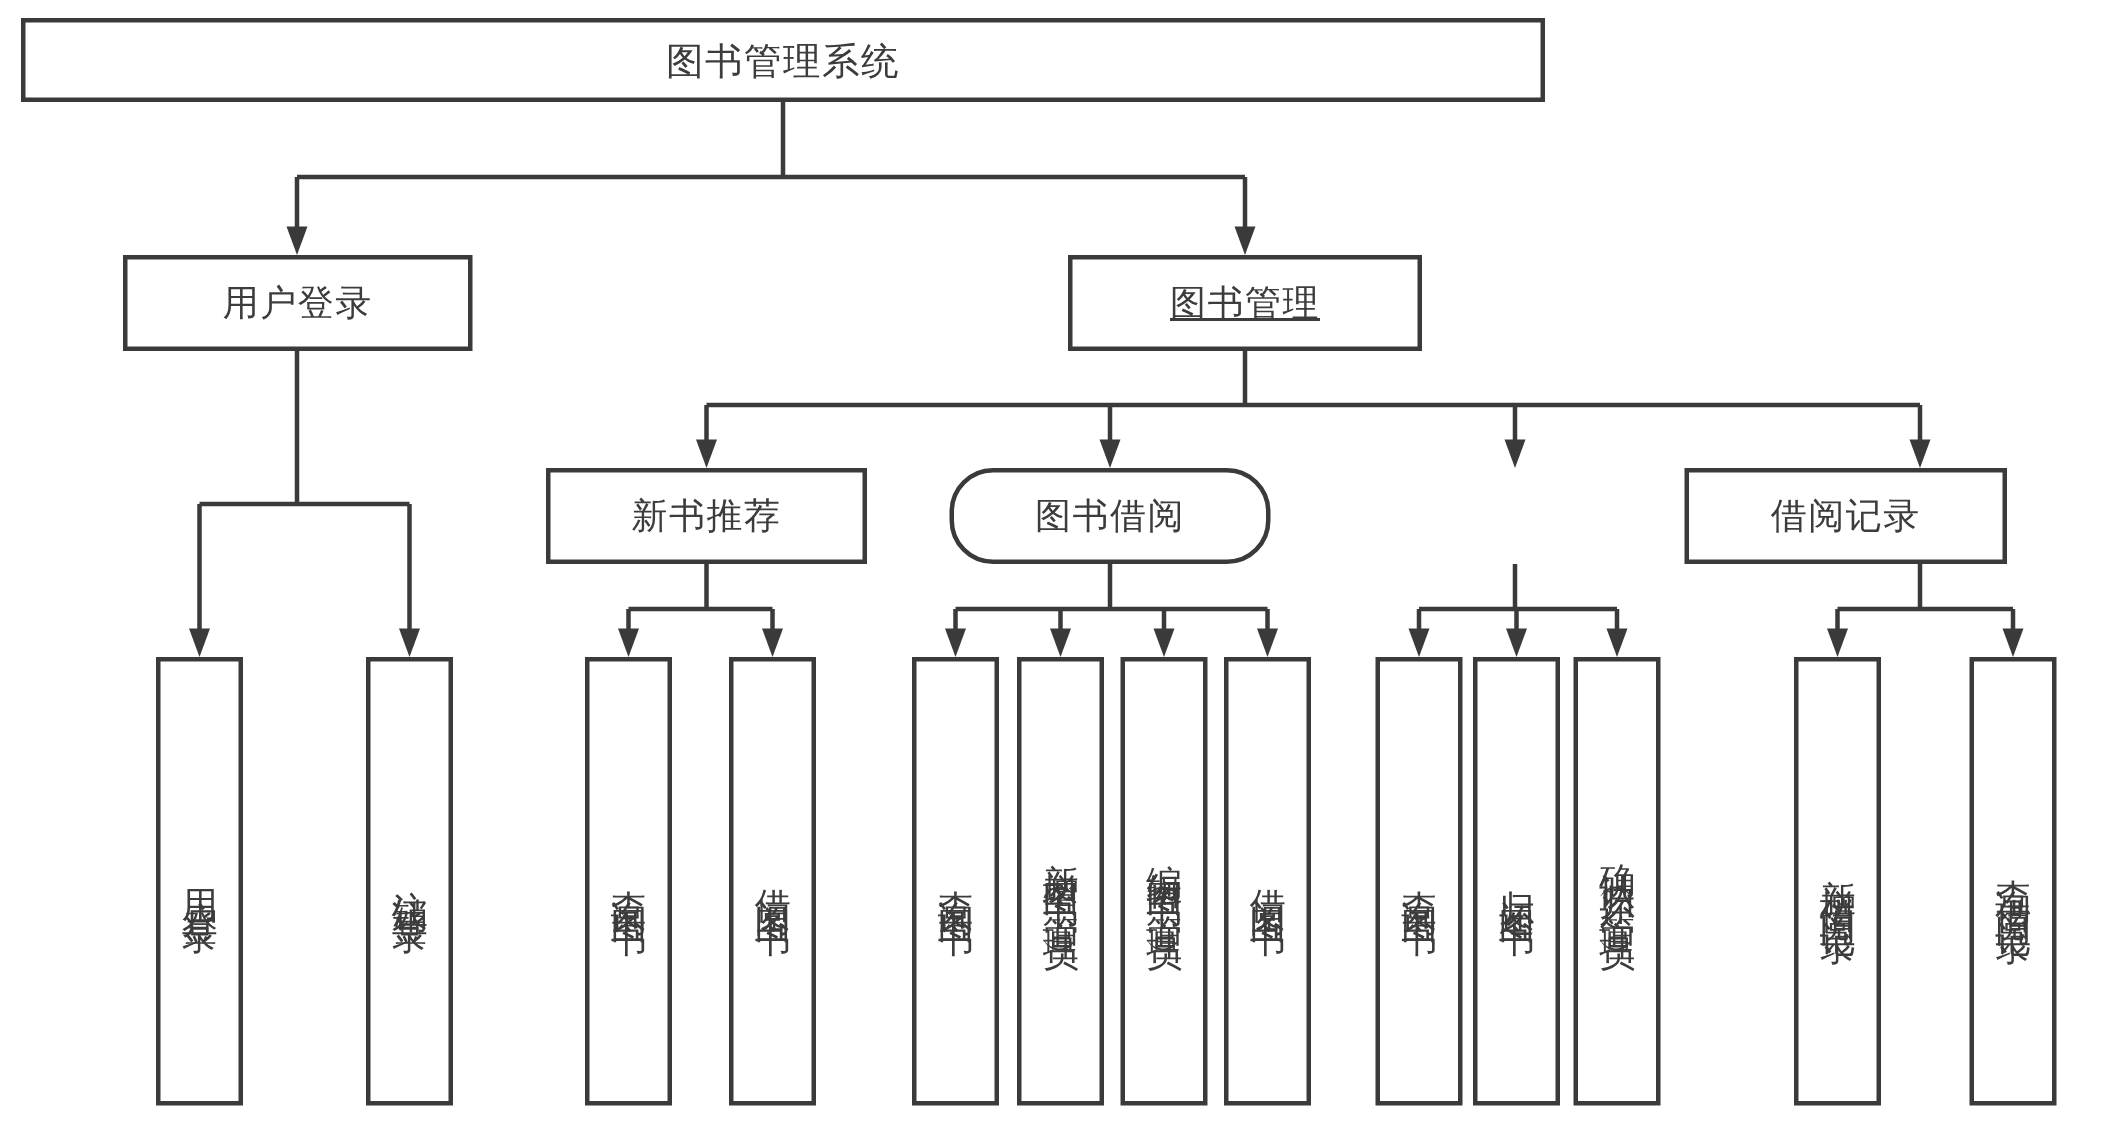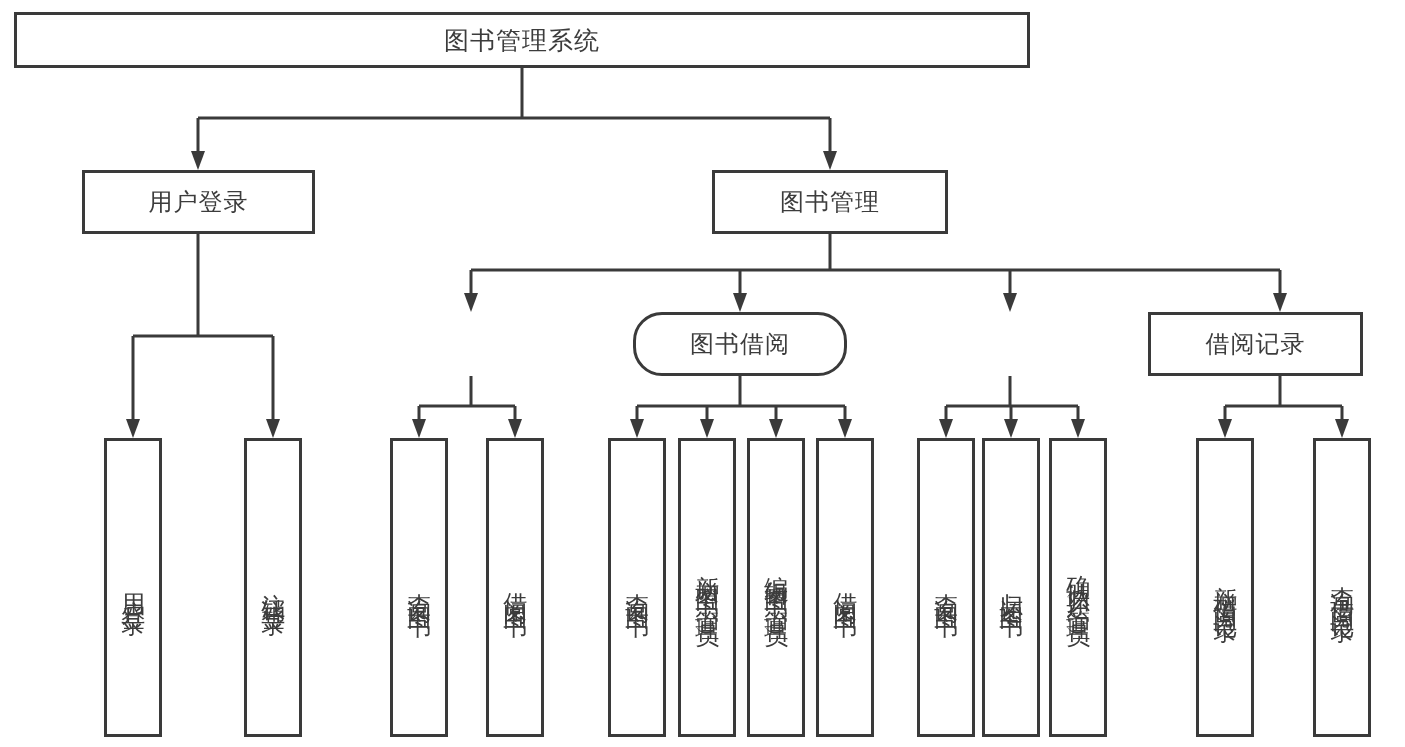--- a/index.html
+++ b/index.html
@@ -99,28 +99,31 @@
     <polygon points="1335,419 1349,419 1342,438"></polygon>
   </svg>
 
   <div class="box hbox root-box" style="left:14px;top:12px;width:1016px;height:56px;">
     <span>图书管理系统</span>
   </div>
 
   <div class="box hbox" style="left:82px;top:170px;width:233px;height:64px;">
     <span>用户登录</span>
   </div>
-  <div class="box hbox" style="left:712px;top:170px;width:236px;height:64px;">
+  <div class="box hbox" style="left:712px;top:170px;width:236px;height:64px;text-decoration:underline;">
     <span>图书管理</span>
   </div>
 
+  <div class="box hbox" style="left:364px;top:312px;width:214px;height:64px;">
+    <span>新书推荐</span>
+  </div>
   <div class="box hbox" style="left:633px;top:312px;width:214px;height:64px;border-radius:29px;">
     <span>图书借阅</span>
   </div>
-  <div class="box hbox" style="left:1148px;top:312px;width:215px;height:64px;">
+  <div class="box hbox" style="left:1123px;top:312px;width:215px;height:64px;">
     <span>借阅记录</span>
   </div>
 
   <div class="box vbox" style="left:104px;top:438px;width:58px;height:299px;">
     <span>用户登录</span>
   </div>
   <div class="box vbox" style="left:244px;top:438px;width:58px;height:299px;">
     <span>注销登录</span>
   </div>
 

